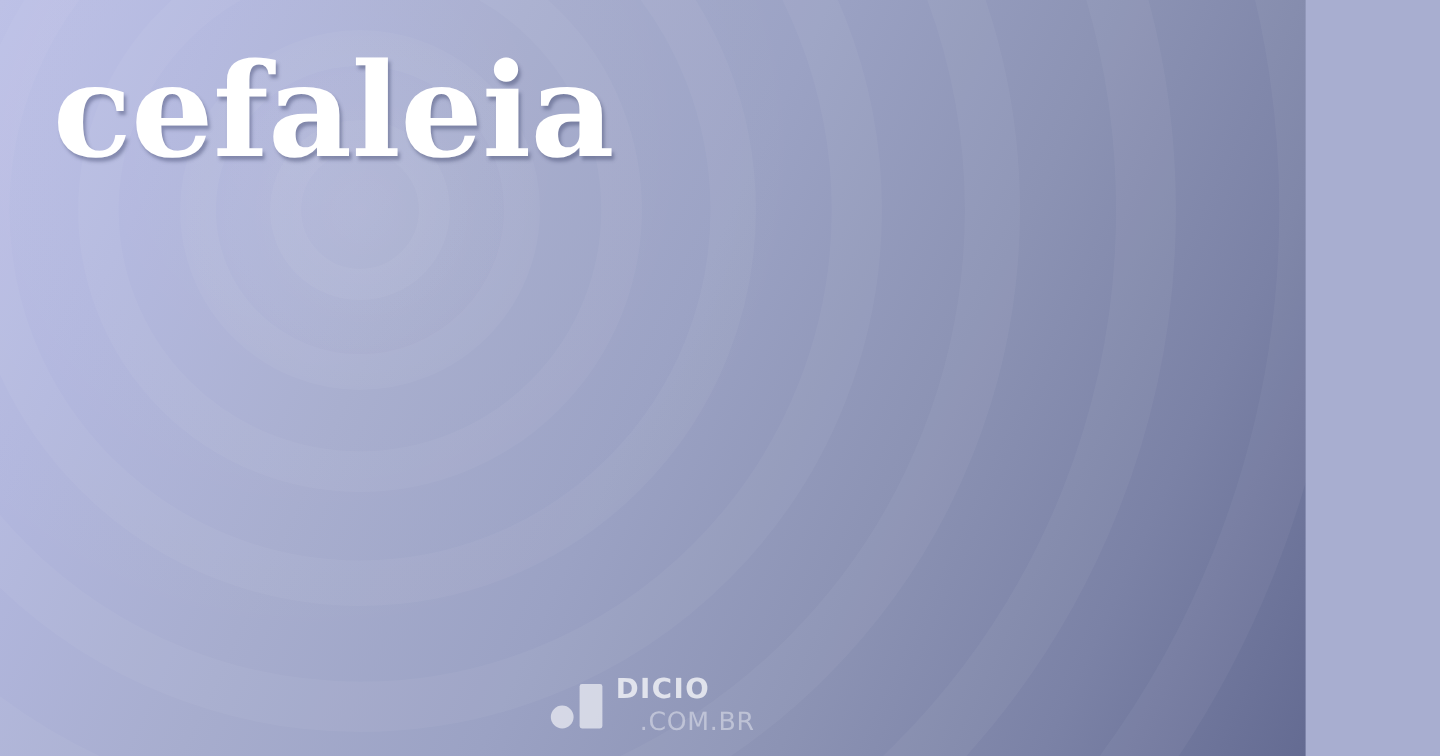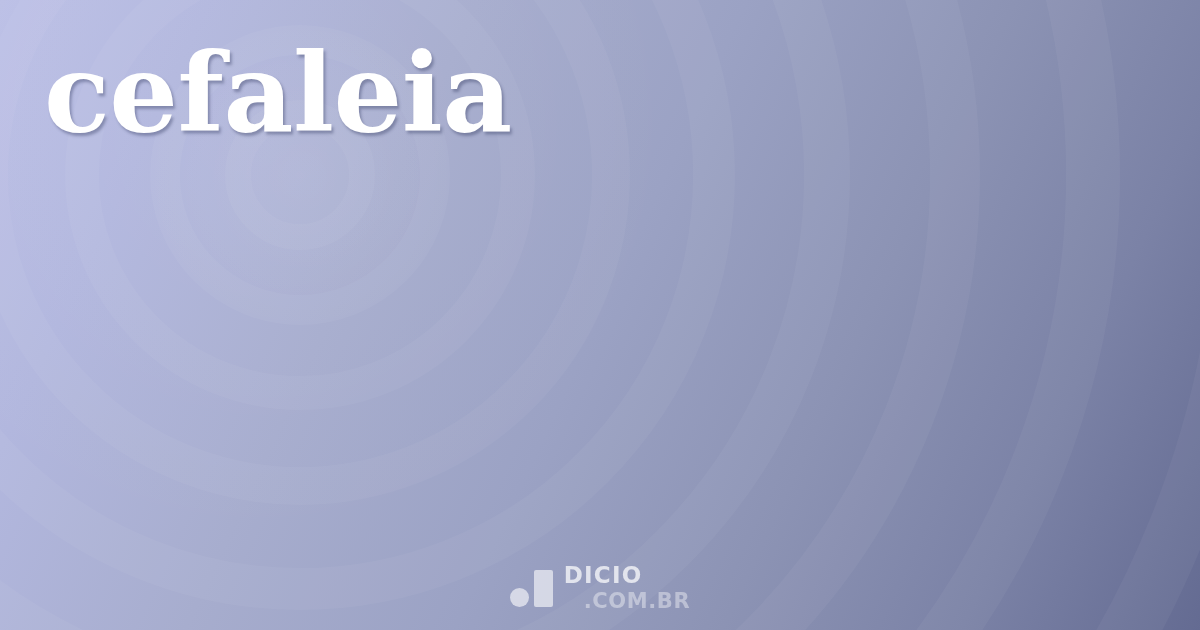--- a/index.html
+++ b/index.html
@@ -12,21 +12,21 @@
   }
 
   body {
     font-family: "DejaVu Serif", serif;
     background: #a8aed0;
   }
 
   
   .canvas {
     position: relative;
-    width: 1200px;
+    width: 1088px;
     height: 630px;
     overflow: hidden;
     background: linear-gradient(115deg,
                 #bcc0e6 0%,
                 #b2b7de 14%,
                 #a7adce 32%,
                 #9ba2c4 50%,
                 #8c93b4 68%,
                 #7b82a6 84%,
                 #646b92 100%);
@@ -140,21 +140,21 @@
   .brand-name {
     font-family: "DejaVu Sans", sans-serif;
     font-weight: 700;
     font-size: 23px;
     letter-spacing: 1.2px;
     color: rgba(255,255,255,0.72);
     margin-bottom: 4px;
   }
   .brand-tld {
     font-family: "DejaVu Sans", sans-serif;
-    font-weight: 700;
+    font-weight: 400;
     font-size: 21px;
     letter-spacing: 0.6px;
     color: rgba(255,255,255,0.40);
     margin-left: 20px;
   }
 </style>
 </head>
 <body>
 
 <div class="canvas">

